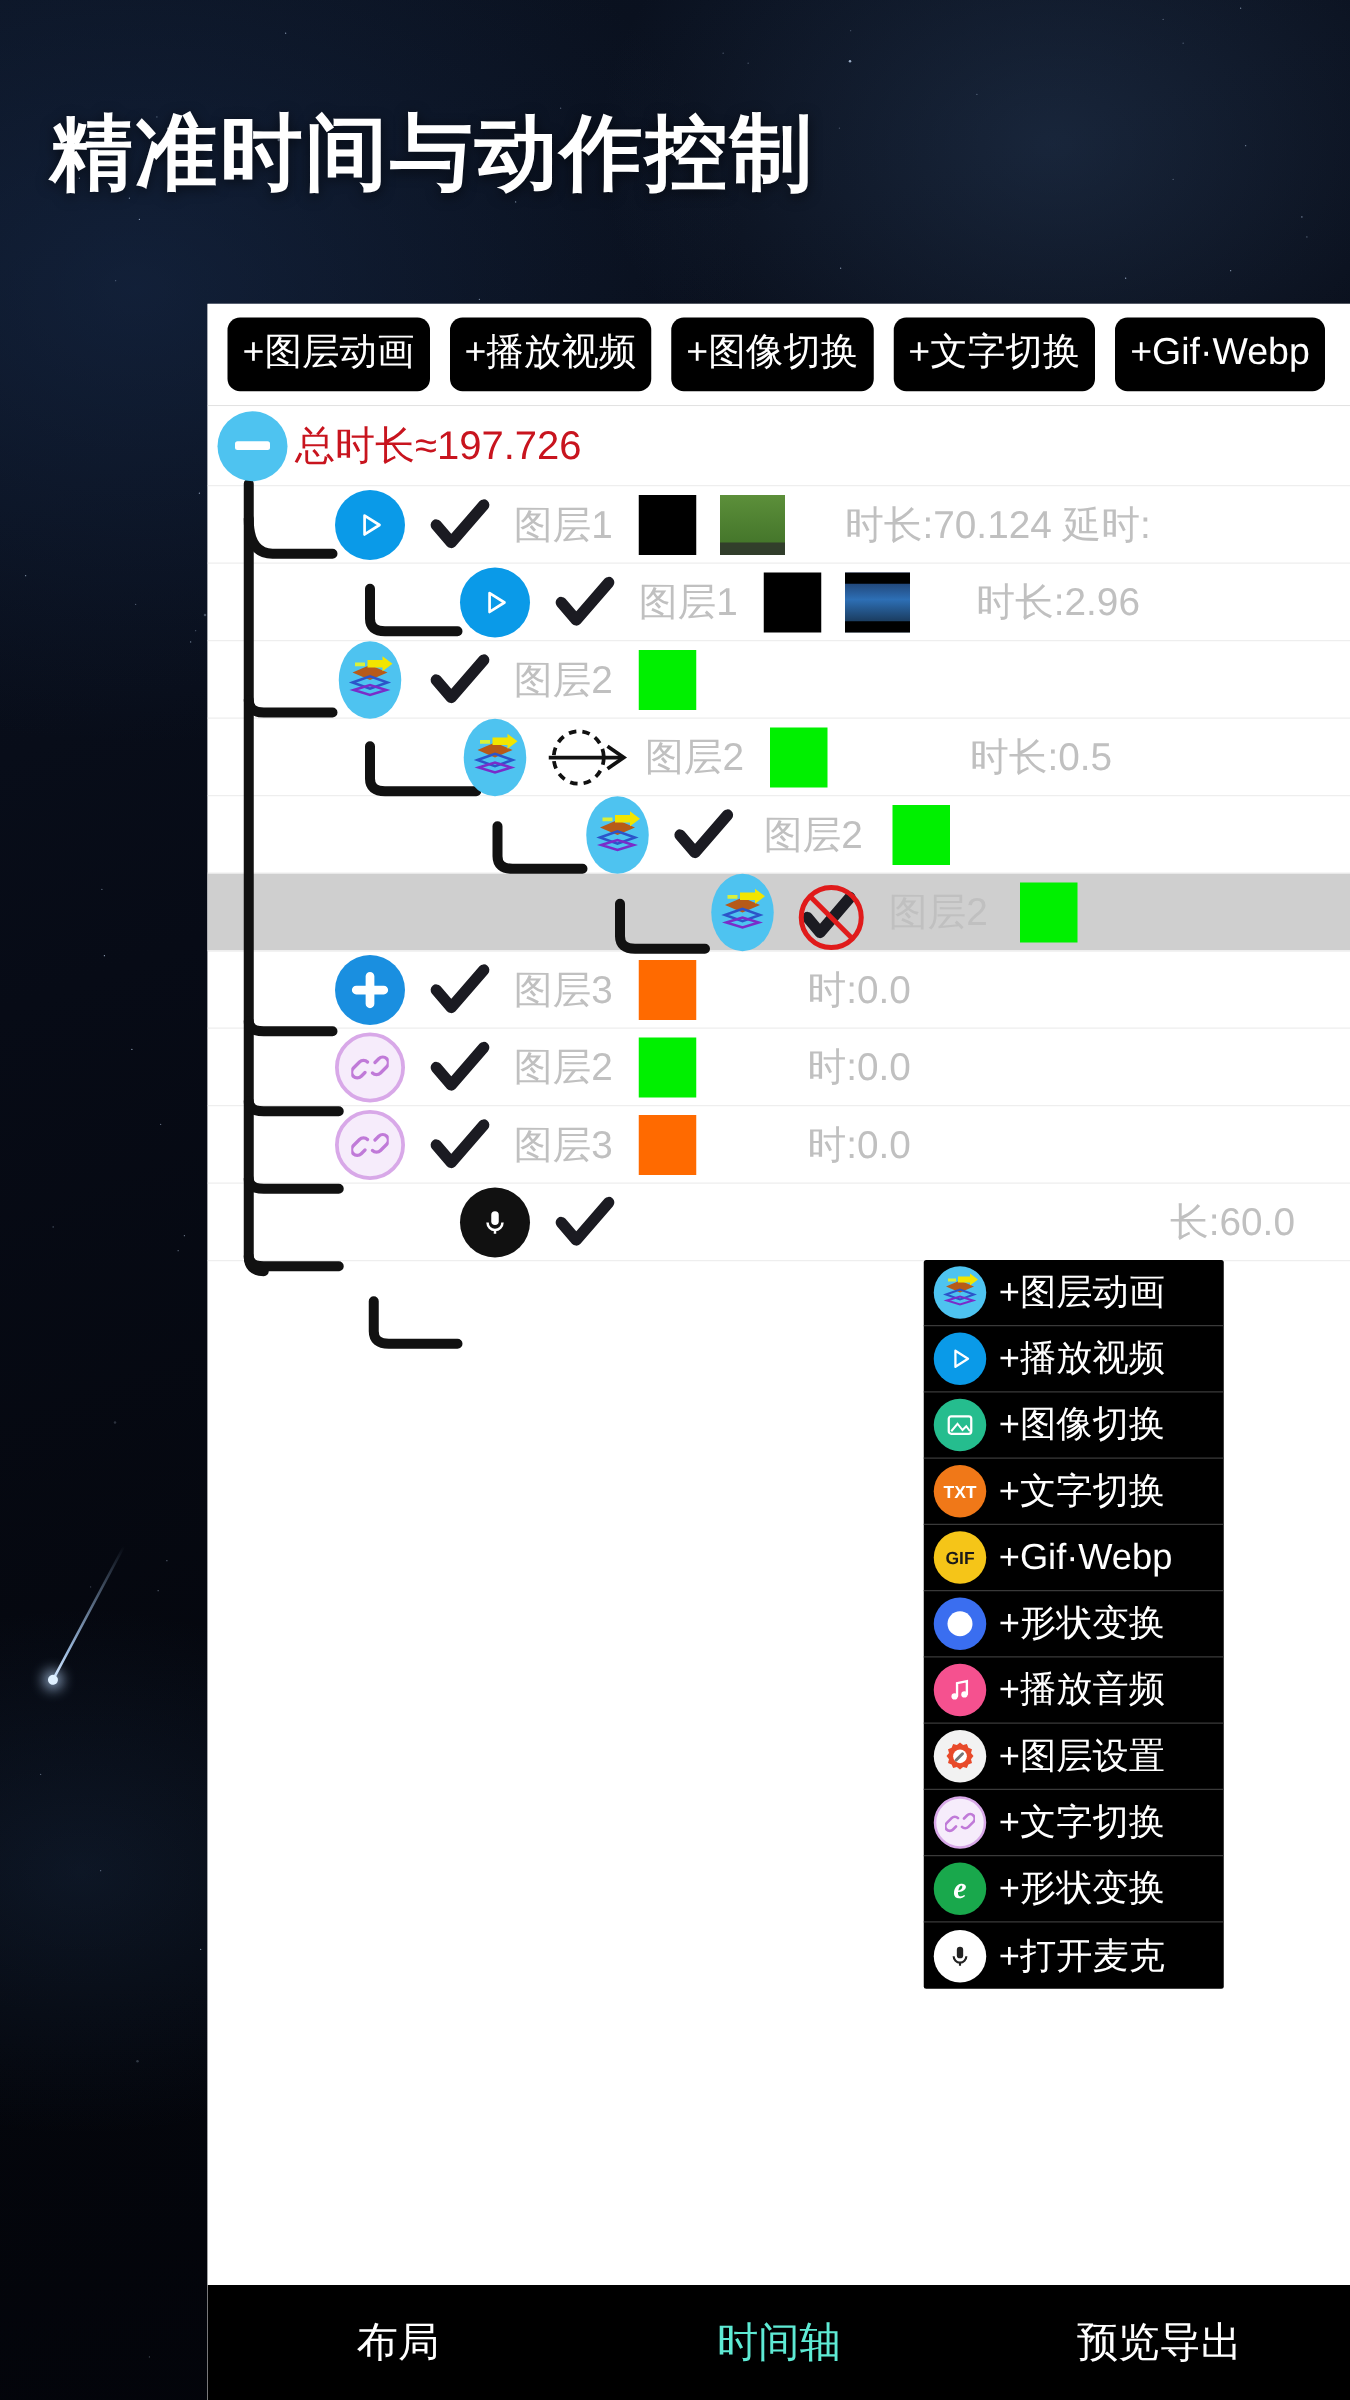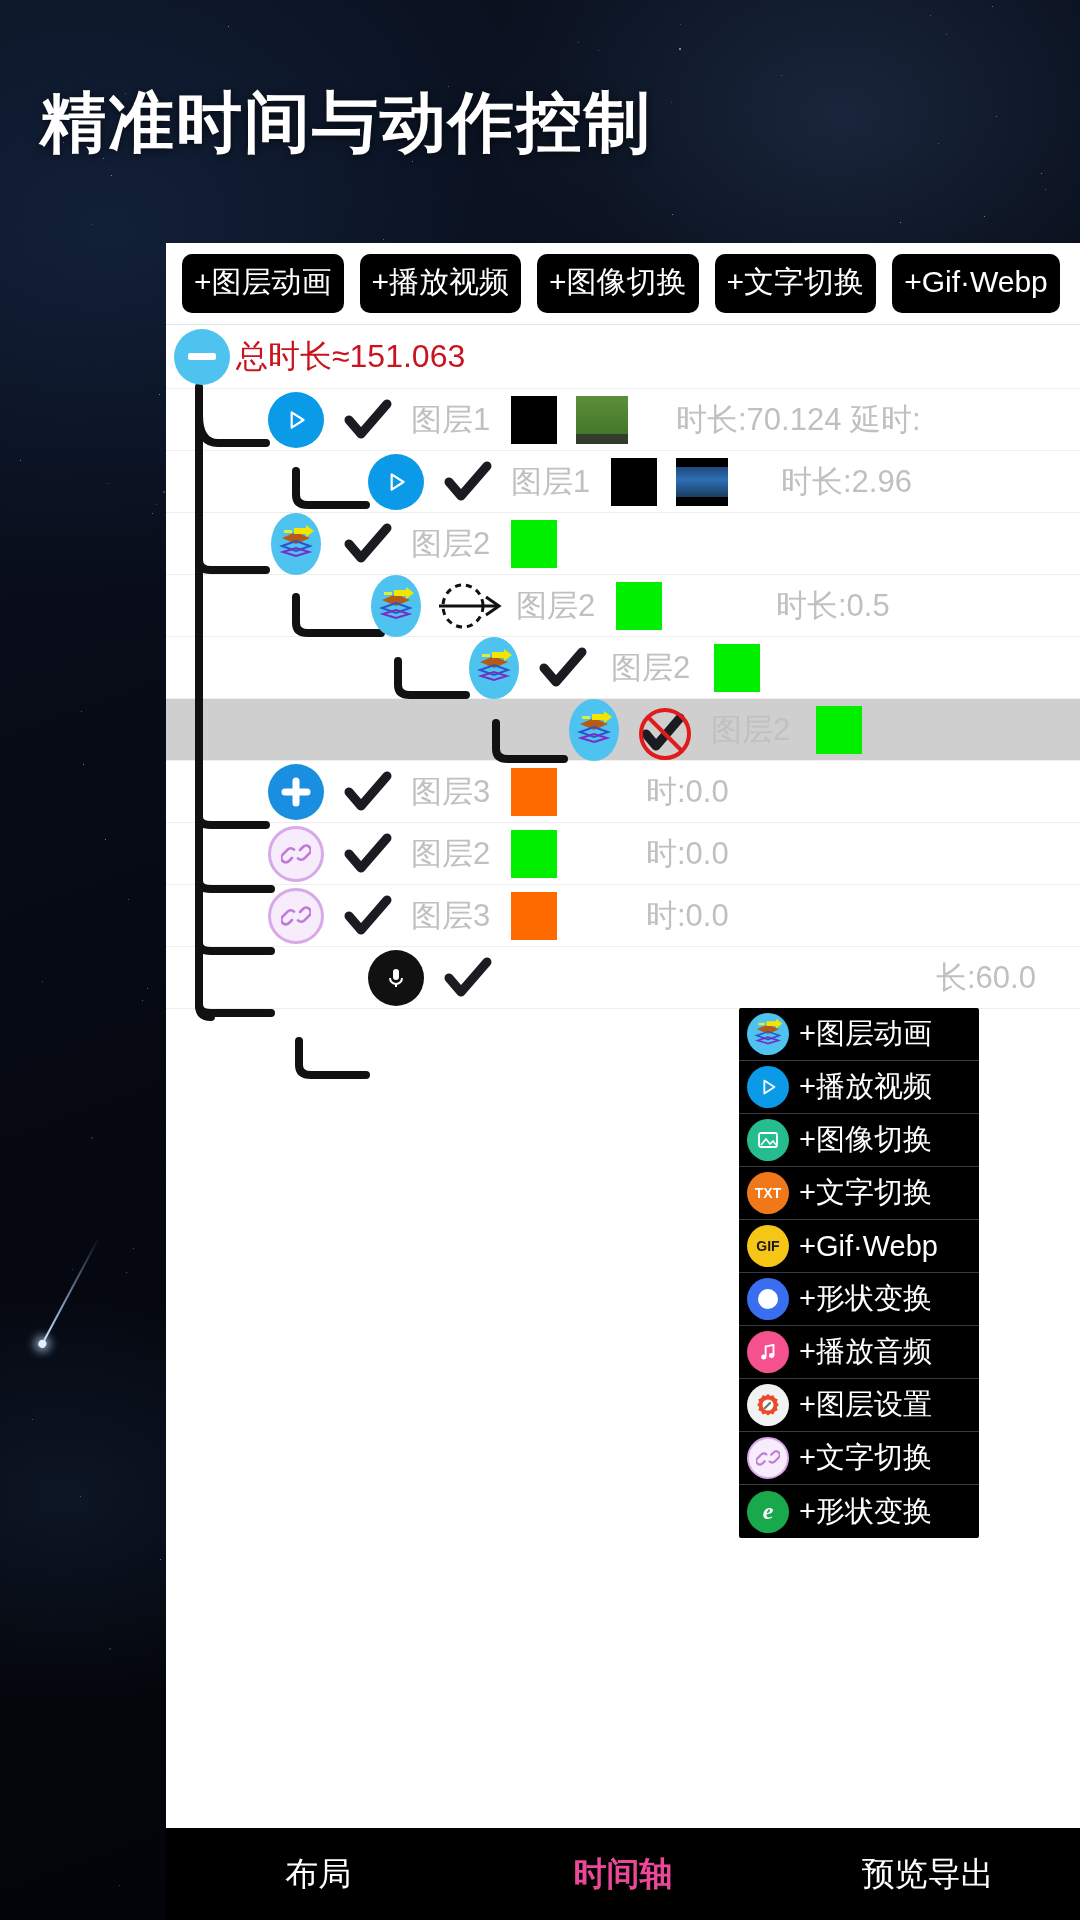--- a/index.html
+++ b/index.html
@@ -146,21 +146,21 @@
 
   
   #bottomnav {
     position:absolute; left:0; right:0; bottom:0; height: 92px;
     background:#000;
     display:flex; align-items:center;
   }
   .nav-item {
     flex:1; text-align:center; color:#ffffff; font-size: 33px;
   }
-  .nav-item.active { color:#ec4899;font-weight:bold; }
+  .nav-item.active { color:#5eead4; }
 
   
   .layers-ico { position:relative; width:40px; height:40px; }
 </style>
 </head>
 <body>
 
 <div id="bg">
   <div id="stars">
       <div class="star" style="left:1021px;top:1322px;width:1px;height:1px;opacity:0.49;"></div>
@@ -396,21 +396,21 @@
         <path d="M33,680 Q33,688 45,688 L105,688"></path>
 
         <path d="M133,716 L133,740 Q133,750 145,750 L200,750"></path>
       </g>
     </svg>
 
     <div class="row tall">
       <div class="node" style="left:8px; background:#4ec3f0;">
         <div style="width:28px;height:7px;background:#fff;border-radius:2px;"></div>
       </div>
-      <div class="row-head" style="margin-left:70px;">总时长≈151.063</div>
+      <div class="row-head" style="margin-left:70px;">总时长≈197.726</div>
     </div>
 
     <div class="row">
       <div class="node" style="left:102px; background:#0a9ae8;">
         <svg width="26" height="26" viewBox="0 0 24 24">
             <path d="M8 5 L19 12 L8 19 Z" fill="none" stroke="#fff" stroke-width="2" stroke-linejoin="round"></path>
           </svg>
       </div>
       <div class="check" style="left:175px;">
         <svg width="54" height="48" viewBox="0 0 54 48">
@@ -681,20 +681,30 @@
           </svg>
       </div>
       <div class="mi-label">+文字切换</div>
     </div>
 
     <div class="mi">
       <div class="mi-icon" style="background:#19a84c; font-size:24px; font-style:italic; font-family:'Liberation Serif', serif;">e</div>
       <div class="mi-label">+形状变换</div>
     </div>
 
+    <div class="mi">
+      <div class="mi-icon" style="background:#ffffff;">
+        <svg width="22" height="22" viewBox="0 0 26 26">
+            <rect x="10" y="4" width="6" height="11" rx="3" fill="#222"></rect>
+            <path d="M7 13 a6 6 0 0 0 12 0" fill="none" stroke="#222" stroke-width="2"></path>
+            <path d="M13 19 v3" stroke="#222" stroke-width="2"></path>
+          </svg>
+      </div>
+      <div class="mi-label">+打开麦克</div>
+    </div>
 
   </div>
 
   <div id="bottomnav">
     <div class="nav-item">布局</div>
     <div class="nav-item active">时间轴</div>
     <div class="nav-item">预览导出</div>
   </div>
 
 </div>

